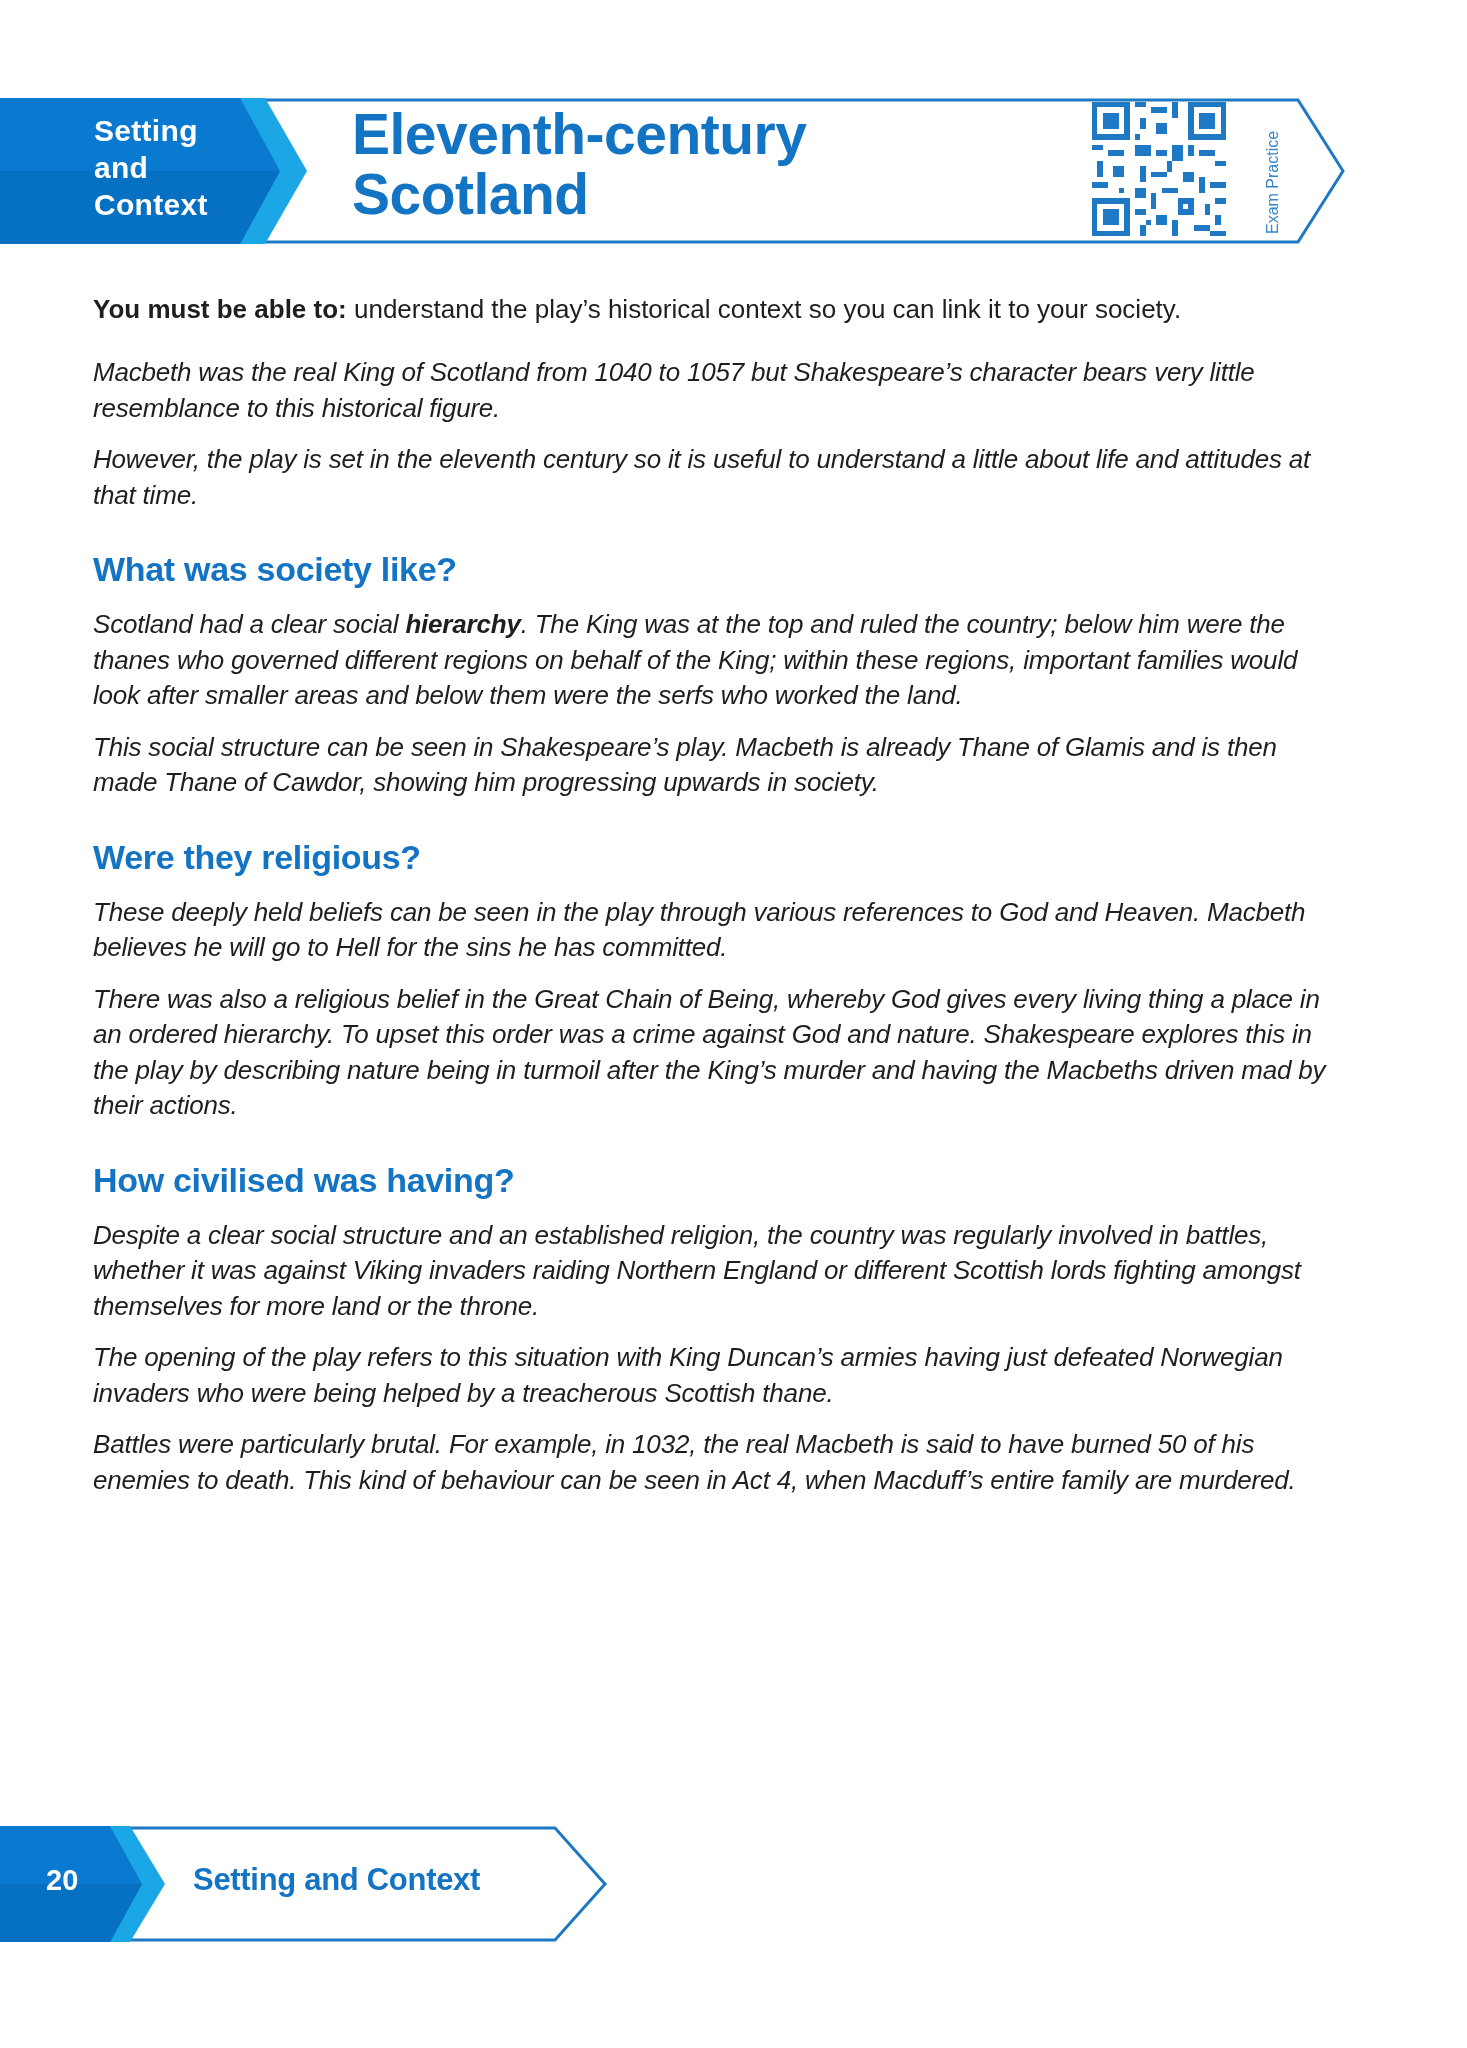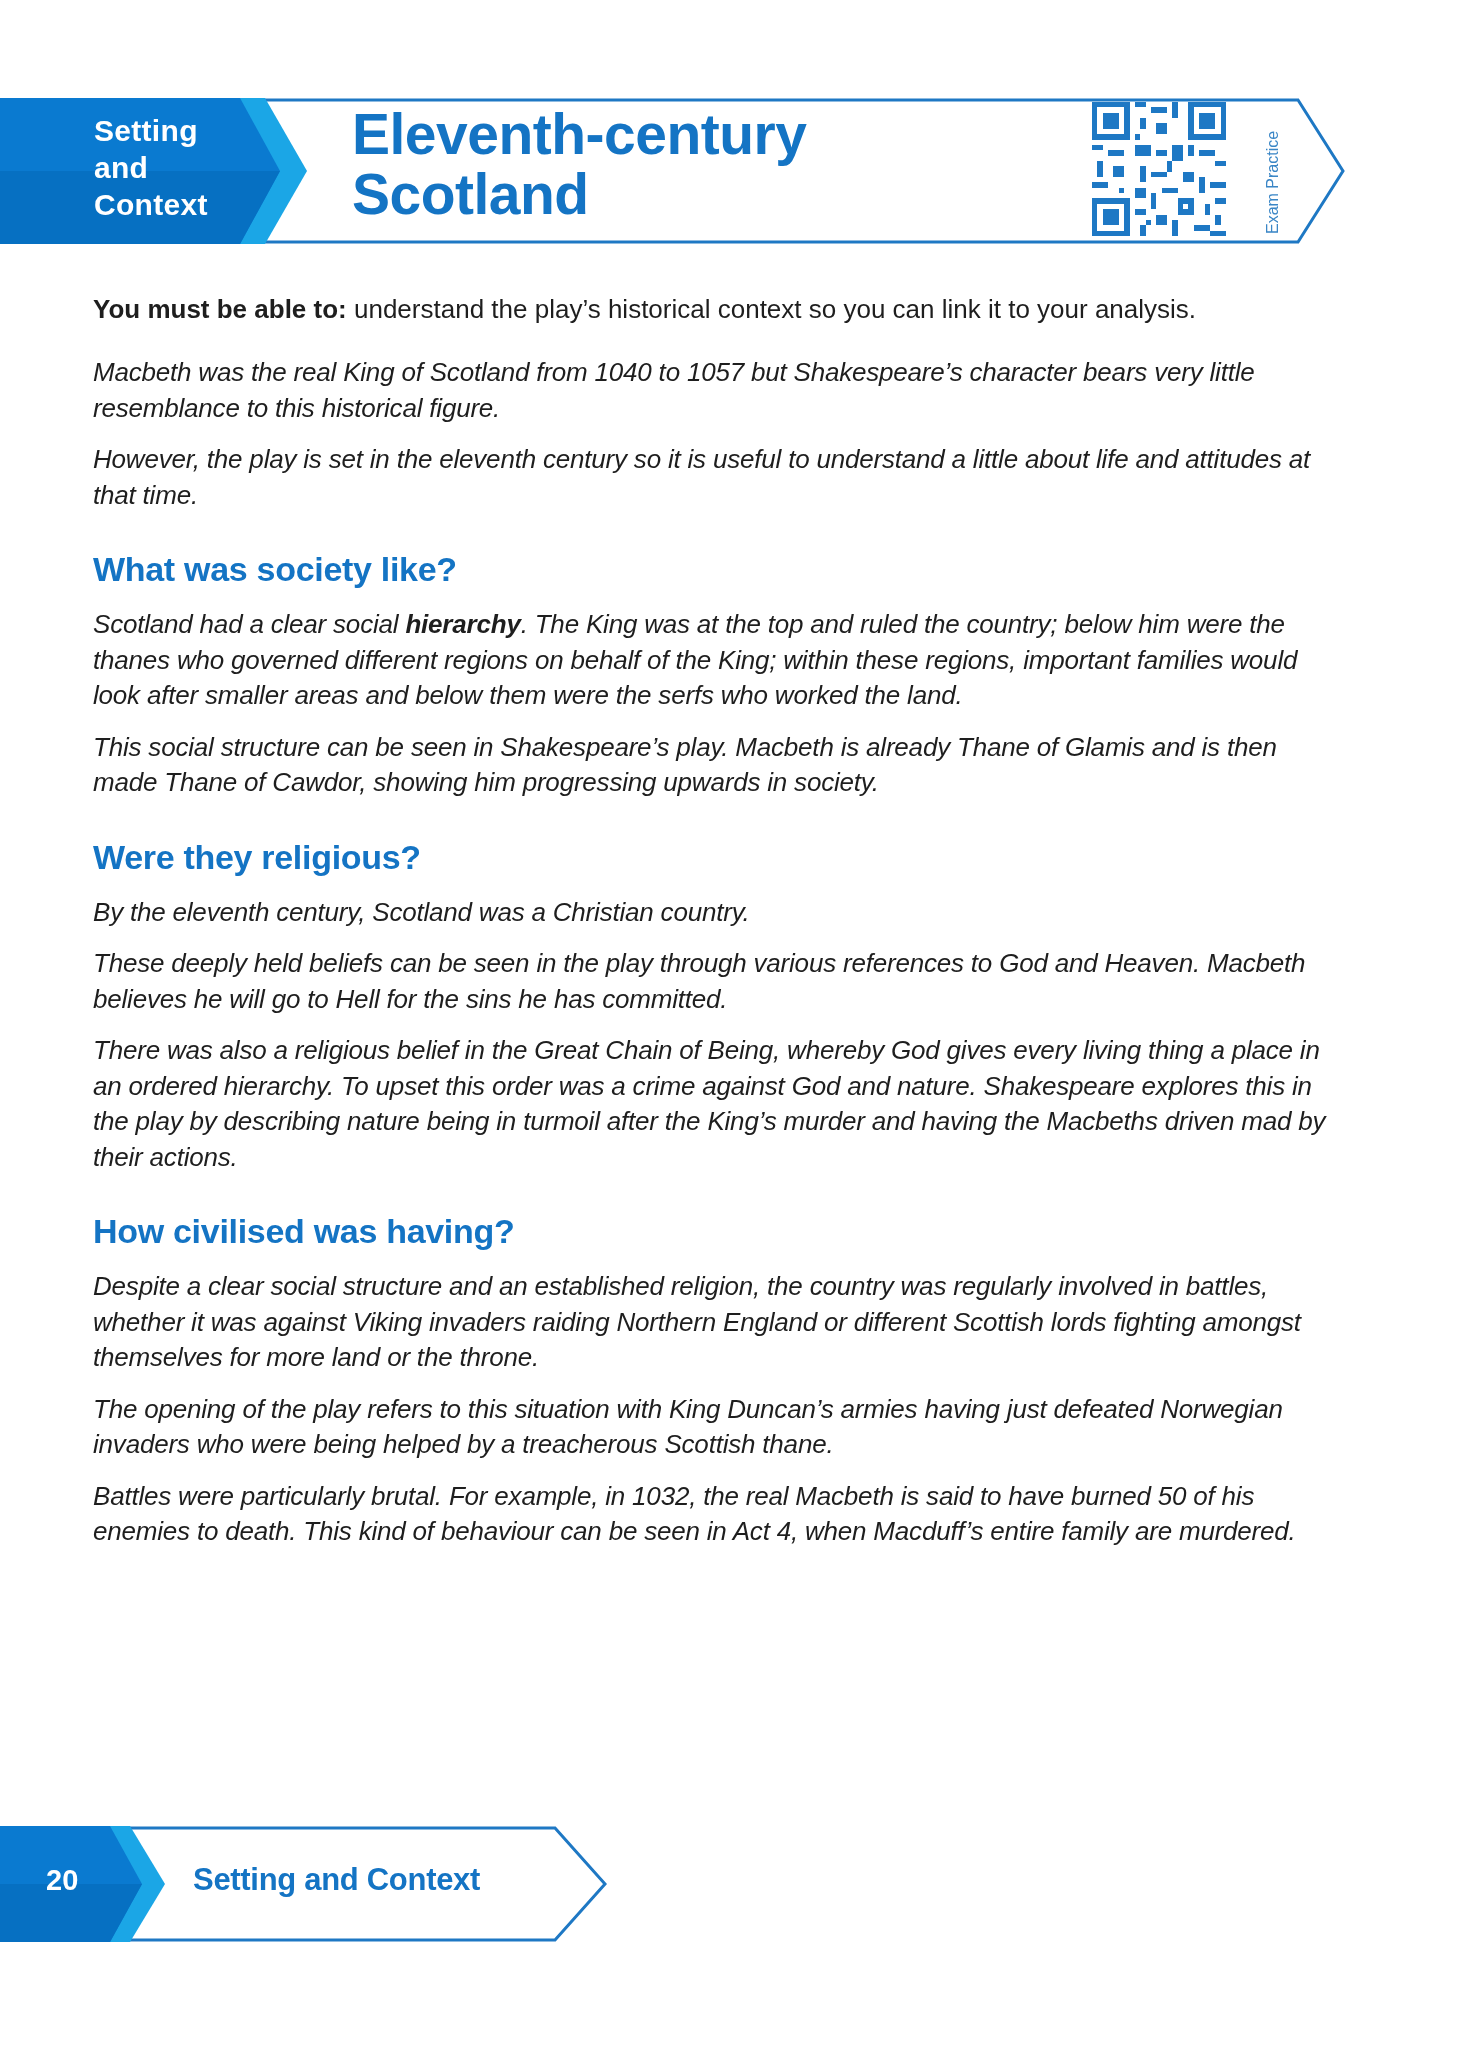--- a/index.html
+++ b/index.html
@@ -113,36 +113,35 @@
         <rect x="23" y="21" width="1" height="2"></rect>
           <rect x="22" y="24" width="3" height="1"></rect>
           <rect x="10" y="22" width="1" height="1"></rect>
       </g>
     </svg>
     <span class="qr-side-label qr-exam">Exam Practice</span>
   </div>
 </div>
 
 <div class="content">
-  <p class="objective"><b>You must be able to:</b><span> understand the play’s historical context so you can link it to your analysis.</span></p>
+  <p class="objective"><b>You must be able to:</b><span> understand the play’s historical context so you can link it to your society.</span></p>
 
   <div class="section">
     <p class="body-text">Macbeth was the real King of Scotland from 1040 to 1057 but Shakespeare’s character bears very little resemblance to this historical figure.</p>
     <p class="body-text">However, the play is set in the eleventh century so it is useful to understand a little about life and attitudes at that time.</p>
   </div>
 
   <div class="section">
     <h2 class="section-heading">What was society like?</h2>
     <p class="body-text"><span>Scotland had a clear social </span><span class="kw">hierarchy</span><span>. The King was at the top and ruled the country; below him were the thanes who governed different regions on behalf of the King; within these regions, important families would look after smaller areas and below them were the serfs who worked the land.</span></p>
     <p class="body-text">This social structure can be seen in Shakespeare’s play. Macbeth is already Thane of Glamis and is then made Thane of Cawdor, showing him progressing upwards in society.</p>
   </div>
 
   <div class="section">
     <h2 class="section-heading">Were they religious?</h2>
-    <p class="body-text">By the eleventh century, Scotland was a Christian country.</p>
     <p class="body-text">These deeply held beliefs can be seen in the play through various references to God and Heaven. Macbeth believes he will go to Hell for the sins he has committed.</p>
     <p class="body-text">There was also a religious belief in the Great Chain of Being, whereby God gives every living thing a place in an ordered hierarchy. To upset this order was a crime against God and nature. Shakespeare explores this in the play by describing nature being in turmoil after the King’s murder and having the Macbeths driven mad by their actions.</p>
   </div>
 
   <div class="section">
     <h2 class="section-heading">How civilised was having?</h2>
     <p class="body-text">Despite a clear social structure and an established religion, the country was regularly involved in battles, whether it was against Viking invaders raiding Northern England or different Scottish lords fighting amongst themselves for more land or the throne.</p>
     <p class="body-text">The opening of the play refers to this situation with King Duncan’s armies having just defeated Norwegian invaders who were being helped by a treacherous Scottish thane.</p>
     <p class="body-text">Battles were particularly brutal. For example, in 1032, the real Macbeth is said to have burned 50 of his enemies to death. This kind of behaviour can be seen in Act 4, when Macduff’s entire family are murdered.</p>
   </div>

